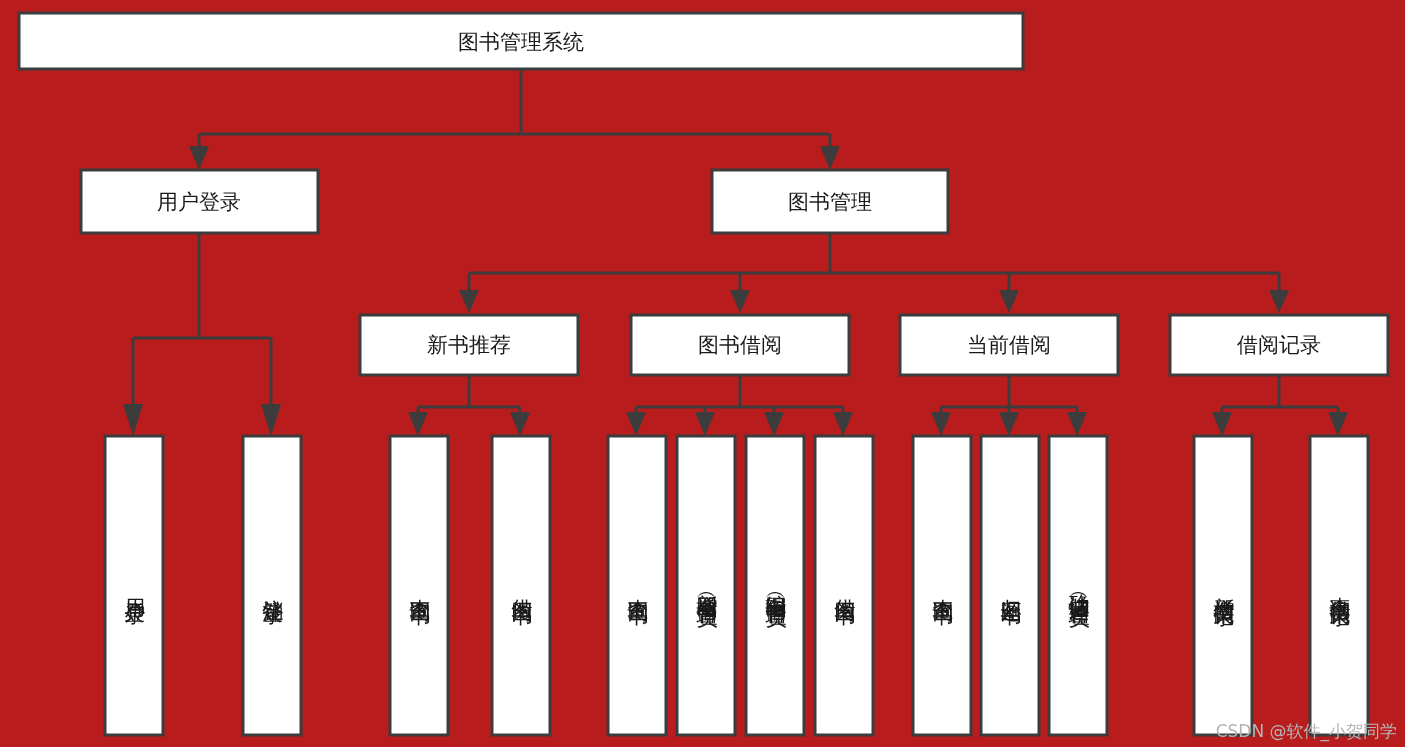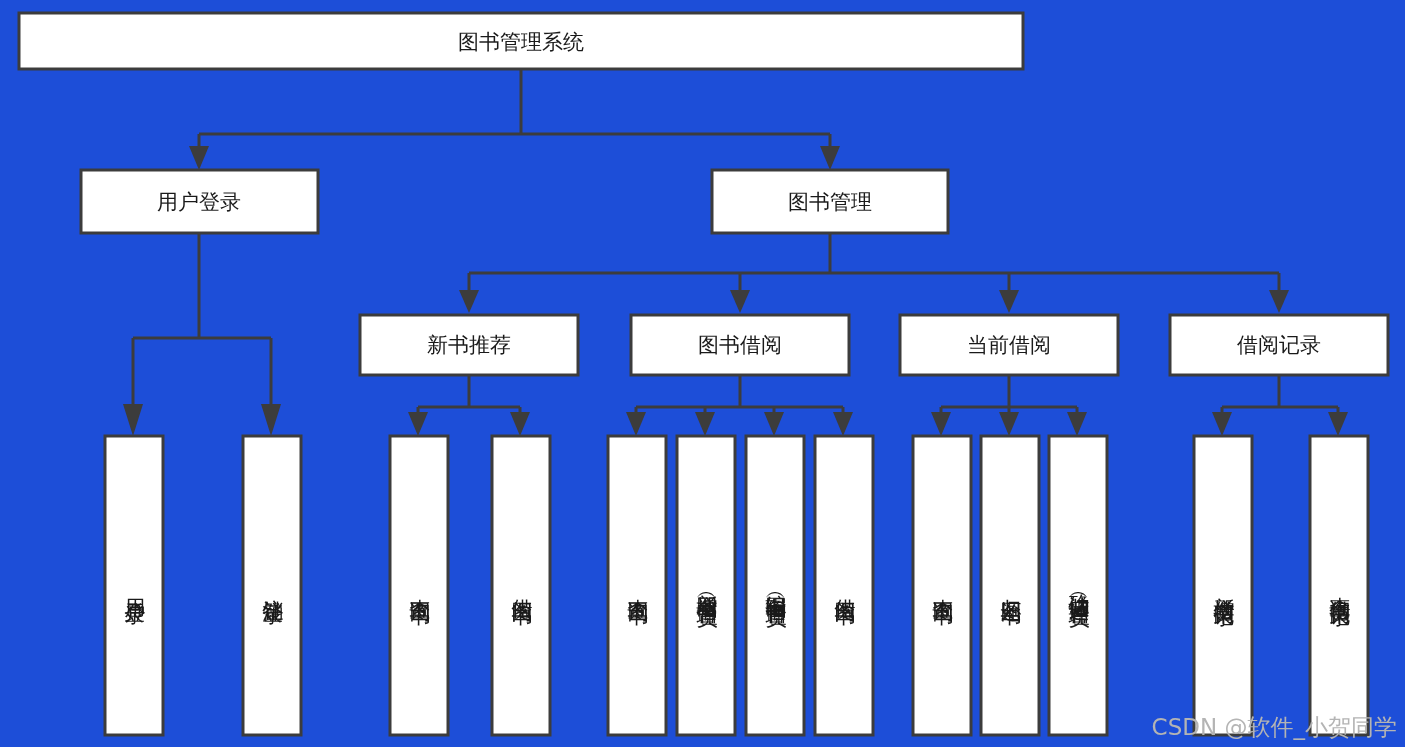--- a/index.html
+++ b/index.html
@@ -10,21 +10,21 @@
   body {
     width: 1405px;
     height: 747px;
     font-family: "DejaVu Sans", "Liberation Sans", sans-serif;
     overflow: hidden;
   }
   #diagram-root {
     position: relative;
     width: 1405px;
     height: 747px;
-    background: #1d4ed8;
+    background: #b91c1c;
   }
   svg.diagram {
     display: block;
     width: 1405px;
     height: 747px;
   }
   .node-rect {
     fill: #ffffff;
     stroke: #3c3c3c;
     stroke-width: 3;
@@ -53,21 +53,21 @@
     text-orientation: upright;
     letter-spacing: 2px;
     dominant-baseline: middle;
     text-anchor: middle;
   }
   .watermark {
     position: absolute;
     right: 8px;
     bottom: 4px;
     font-family: "DejaVu Sans", "Liberation Sans", sans-serif;
-    font-size: 23px;
+    font-size: 17px;
     color: #b4b4b4;
     white-space: nowrap;
     pointer-events: none;
   }
 </style>
 </head>
 <body>
 
 <div id="diagram-root">
 

